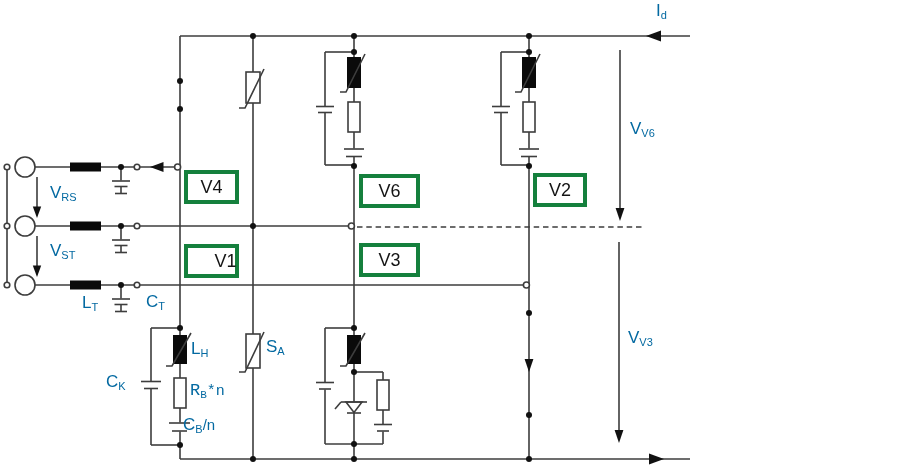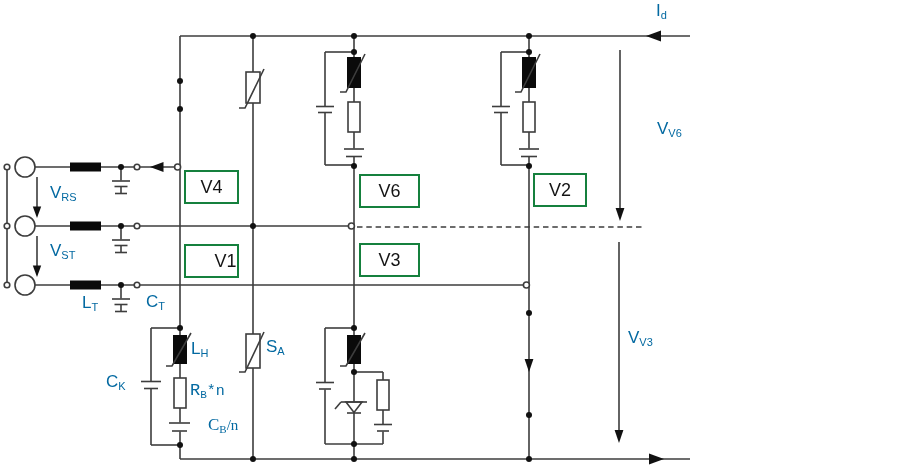--- a/index.html
+++ b/index.html
@@ -6,41 +6,41 @@
   #stage{
     position:relative;width:920px;height:467px;background:#ffffff;overflow:hidden;
     font-family:"Liberation Sans", sans-serif;color:#1a1a1a;
   }
   #circuit-svg{position:absolute;left:0;top:0;}
   .lbl{position:absolute;font-size:17px;line-height:1;white-space:nowrap;color:#0369a1;}
   .lbl sub{font-size:11px;line-height:1;vertical-align:-0.28em;}
   .lbl .sfx{font-size:15px;}
   .vbox{
     position:absolute;box-sizing:border-box;width:58px;height:34px;
-    border:2px solid #15803d;background:#ffffff;
+    border:4px solid #15803d;background:#ffffff;
     display:flex;align-items:center;justify-content:center;
     font-size:18px;color:#141414;
   }
   #vbox-v4{left:184px;top:170px;width:55px;}
   #vbox-v1{left:184px;top:244px;width:55px;padding-left:28px;}
   #vbox-v6{left:359px;top:174px;width:61px;}
   #vbox-v3{left:359px;top:243px;width:61px;}
   #vbox-v2{left:533px;top:173px;width:54px;}
   #vbox-v5{left:533px;top:244px;width:59px;}
   #lbl-vrs{left:50px;top:184px;}
   #lbl-vst{left:50px;top:242px;}
   #lbl-lt{left:82px;top:294px;}
   #lbl-ct{left:130px;top:293px;margin-left:16px;}
   #lbl-lh{left:191px;top:340px;}
   #lbl-rbn{left:190px;top:382px;font-family:Liberation Mono, monospace;}
-  #lbl-cbn{left:208px;top:416px;font-family:Liberation Serif, serif;}
+  #lbl-cbn{left:183px;top:416px;}
   #lbl-ck{left:106px;top:373px;}
   #lbl-sa{left:266px;top:338px;}
   #lbl-id{left:656px;top:2px;}
-  #lbl-vv6{left:630px;top:120px;margin-left:27px;}
+  #lbl-vv6{left:630px;top:120px;}
   #lbl-vv3{left:628px;top:329px;}
 </style>
 </head>
 <body>
 
 <div id="stage">
 
   <svg id="circuit-svg" width="920" height="467" viewBox="0 0 920 467">
     <g stroke="#3d3d3d" stroke-width="1.6" fill="none">
 

